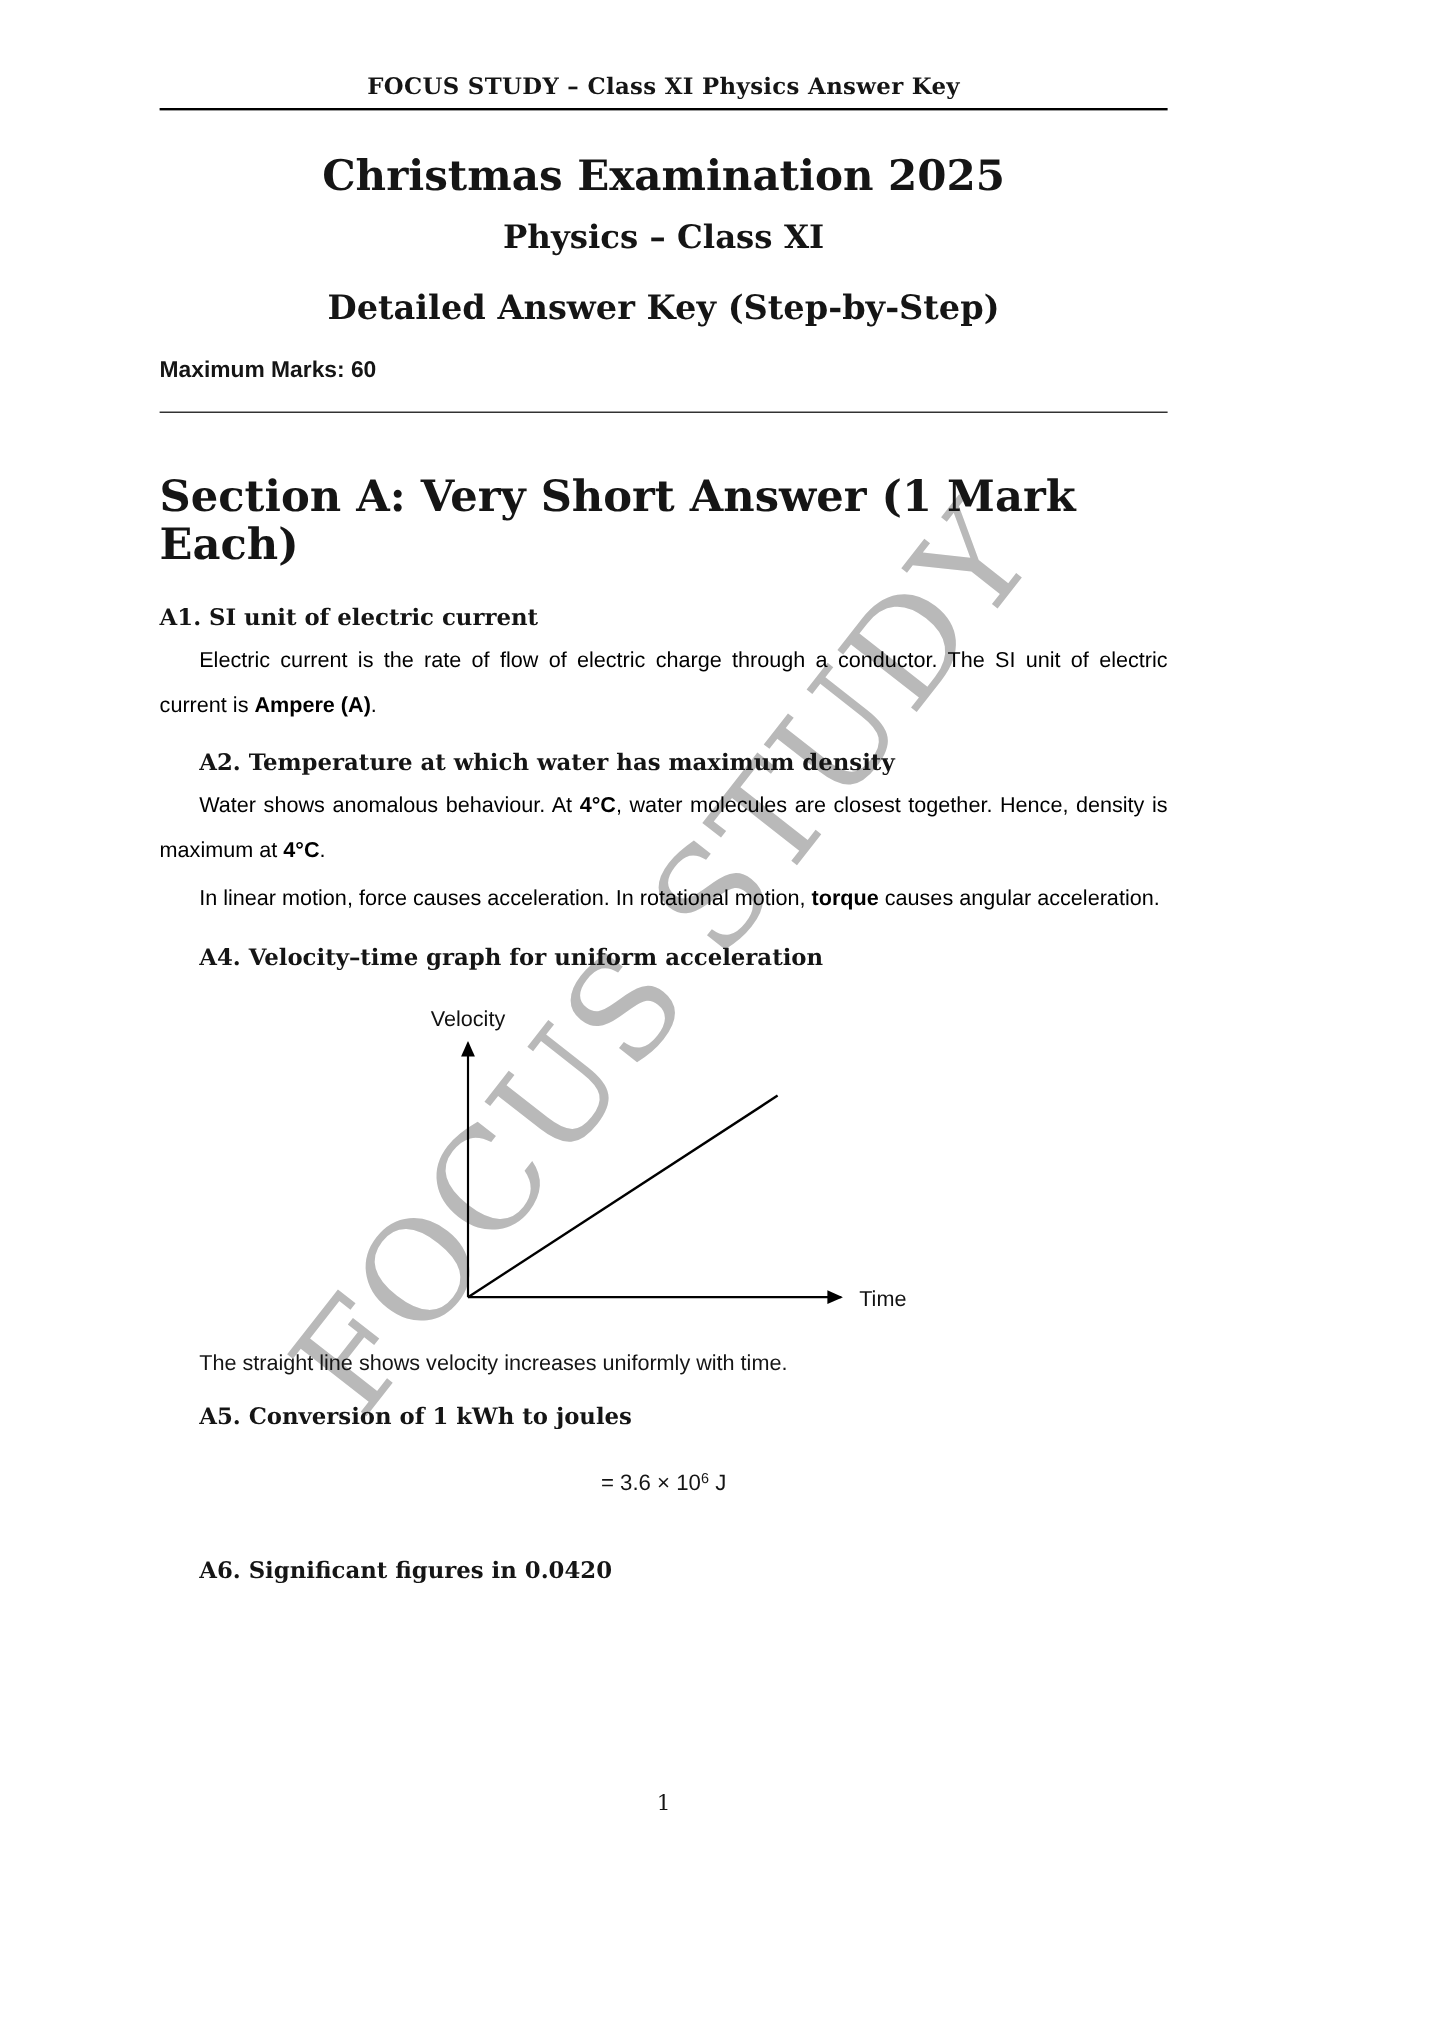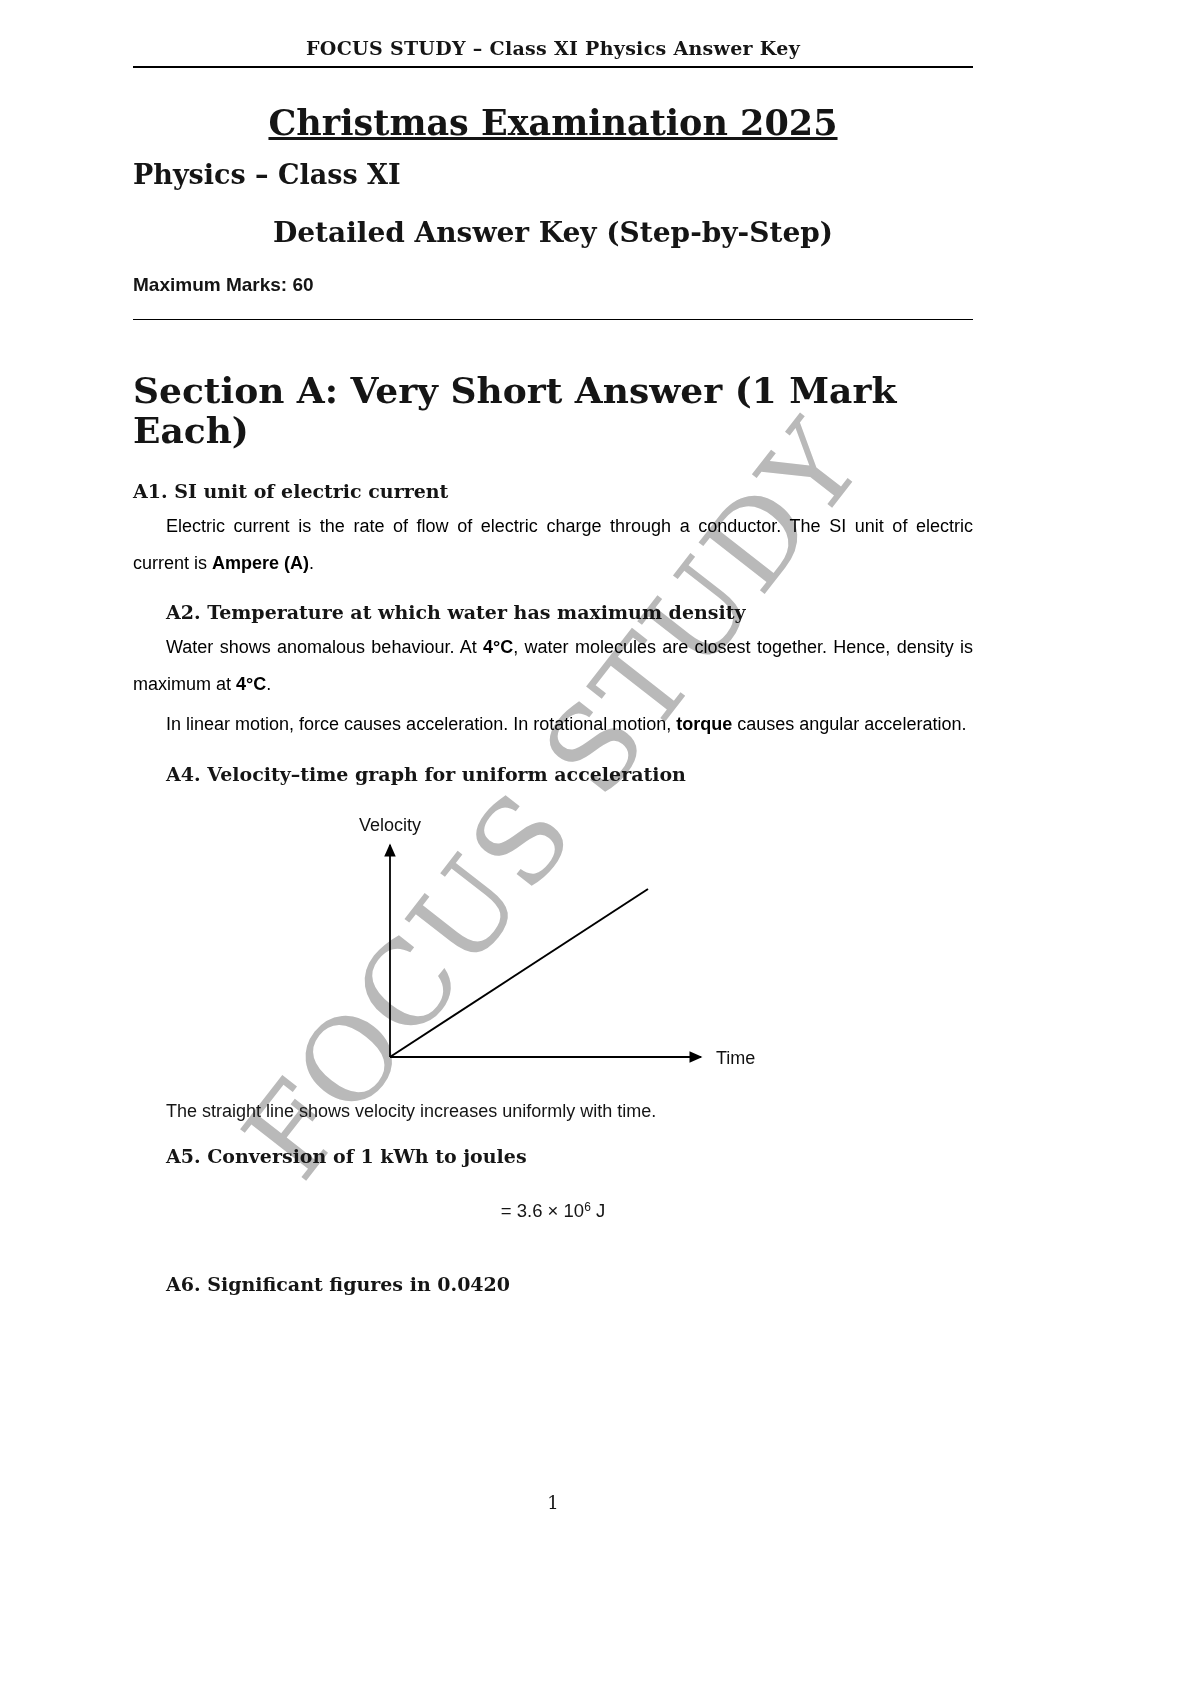--- a/index.html
+++ b/index.html
@@ -8,34 +8,34 @@
     width:1200px; height:1696px; position:relative; overflow:hidden;
     font-family:"Liberation Sans", sans-serif; color:#151515;
   }
   .watermark {
     position:absolute; left:553px; top:800px; z-index:0;
     transform:translate(-50%,-50%) rotate(-52deg);
     font-family:"DejaVu Serif", serif; font-size:115px; letter-spacing:2px;
     color:#b9b9b9; white-space:nowrap; pointer-events:none;
   }
   .page {
-    position:absolute; left:133px; top:0; width:840px; z-index:1; padding-top:36px;
+    position:absolute; left:133px; top:0; width:840px; z-index:1; padding-top:60px;
   }
   .running-head {
     text-align:center; font-family:"DejaVu Serif", serif; font-weight:bold;
     font-size:19px; line-height:24px; letter-spacing:.3px;
   }
   .rule { border:0; border-top:2px solid #000; margin-top:6px; }
   .rule2 { border:0; border-top:1.6px solid #000; margin-top:22px; }
   .doc-title {
     margin-top:33px; text-align:center; font-family:"DejaVu Serif", serif;
-    font-weight:bold; font-size:35px; line-height:44px;text-decoration:underline;
+    font-weight:bold; font-size:35px; line-height:44px;
   }
   .doc-subtitle {
-    margin-top:12px; text-align:left; font-family:"DejaVu Serif", serif;
+    margin-top:12px; text-align:center; font-family:"DejaVu Serif", serif;
     font-weight:bold; font-size:27px; line-height:36px;
   }
   .doc-tagline {
     margin-top:24px; text-align:center; font-family:"DejaVu Serif", serif;
     font-weight:600; font-size:28px; line-height:32px;
   }
   .doc-marks {
     margin-top:24px; text-align:left; font-family:Liberation Sans, sans-serif;
     font-weight:bold; font-size:19px; line-height:24px;
   }

